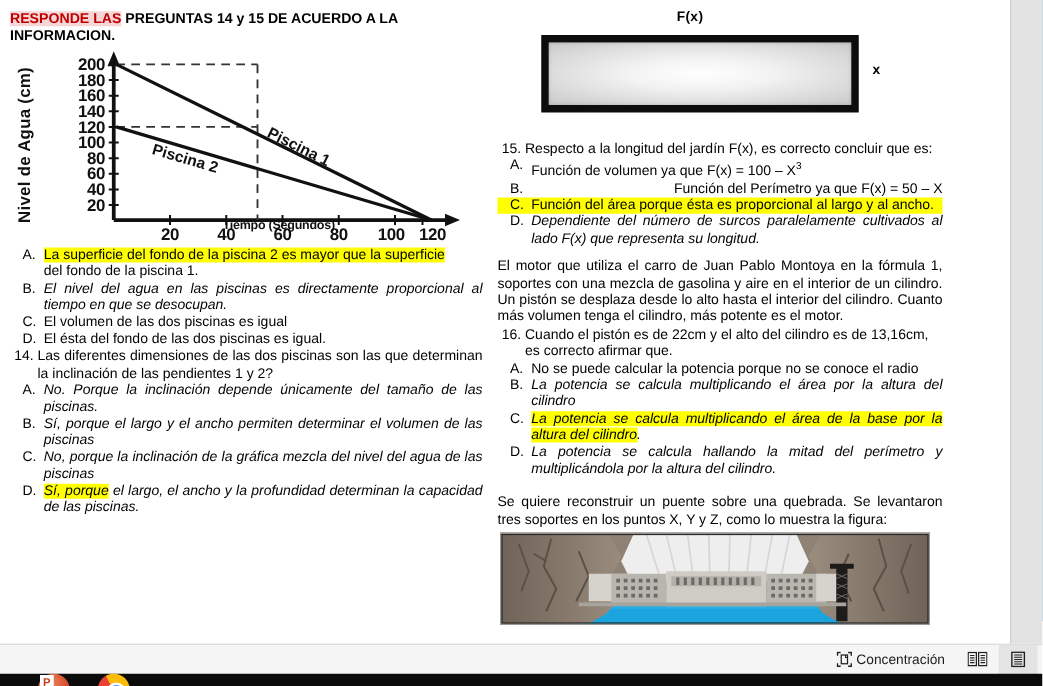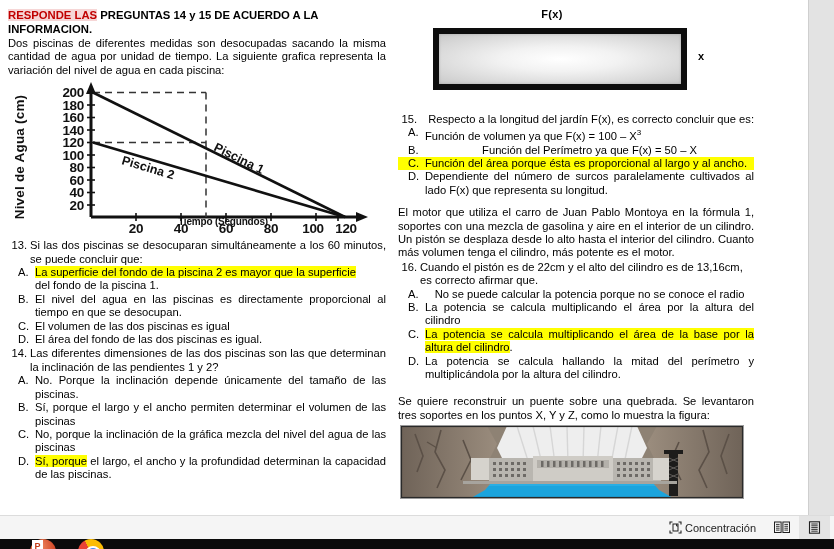--- a/index.html
+++ b/index.html
@@ -85,21 +85,21 @@
   .opt {
     display: flex;
     font-size: 11.2px;
     line-height: 13.4px;
   }
   .opt-ltr {
     flex: 0 0 27px;
     padding-left: 10px;
   }
   .opt-body { flex: 1 1 auto; text-align: justify; }
-  .opt-body.jfy { text-align: justify; text-align-last: left; }
+  .opt-body.jfy { text-align: justify; text-align-last: left; font-style: italic; }
 
   
   .chart-wrap {
     position: relative;
     width: 366px; height: 155px;
     margin: 3px 0 4px 0;
   }
   .chart-wrap svg { display: block; }
 
   
@@ -222,21 +222,20 @@
 <div id="root">
 
   <div class="doc">
 
     <div class="col-left">
 
       <div class="heading">
         <span class="hl-red">RESPONDE LAS</span><span> PREGUNTAS 14 y 15 DE ACUERDO A LA INFORMACION.</span>
       </div>
 
-      <p class="ptext">Dos piscinas de diferentes medidas son desocupadas sacando la misma cantidad de agua por unidad de tiempo. La siguiente grafica representa la variación del nivel de agua en cada piscina:</p>
 
       <div class="chart-wrap">
         <svg width="366" height="155" viewBox="0 0 366 155">
 
           <text x="16" y="77" font-family="Liberation Sans, sans-serif" font-size="13.5" fill="#111" text-anchor="middle" transform="rotate(-90 16 77)" style="font-weight:600;letter-spacing:.2px">Nivel de Agua (cm)</text>
 
           <g font-family="Liberation Sans, sans-serif" font-size="13.5" fill="#111" text-anchor="end" style="font-weight:700;letter-spacing:-0.3px">
             <text x="76" y="17">200</text>
             <text x="76" y="29.5">180</text>
             <text x="76" y="42">160</text>
@@ -297,39 +296,35 @@
           <line x1="85" y1="62.5" x2="337" y2="137" stroke="#111" stroke-width="2.6"></line>
 
           <text x="205" y="70" font-family="Liberation Sans, sans-serif" font-size="12.5" fill="#111" transform="rotate(26.5 205 70)" style="font-weight:600">Piscina 1</text>
           <text x="113" y="84" font-family="Liberation Sans, sans-serif" font-size="12.5" fill="#111" transform="rotate(16.5 113 84)" style="font-weight:600">Piscina 2</text>
 
           <text x="205" y="152" font-family="Liberation Sans, sans-serif" font-size="0" fill="none"></text>
         </svg>
         <div style="position:absolute;left:80px;top:136px;width:270px;text-align:center;font-size:10px;font-weight:700;letter-spacing:-0.2px;color:#111;">Tiempo (Segundos)</div>
       </div>
 
-      <div class="q">
-        <div class="q-num">13.</div>
-        <div class="q-body">Si las dos piscinas se desocuparan simultáneamente a los 60 minutos, se puede concluir que:</div>
-      </div>
       <div class="opt">
         <div class="opt-ltr">A.</div>
         <div class="opt-body"><span class="hl-yellow">La superficie del fondo de la piscina 2 es mayor que la superficie</span><br><span>del fondo de la piscina 1.</span></div>
       </div>
       <div class="opt">
         <div class="opt-ltr">B.</div>
         <div class="opt-body jfy">El nivel del agua  en las piscinas es directamente proporcional al tiempo en que se desocupan.</div>
       </div>
       <div class="opt">
         <div class="opt-ltr">C.</div>
         <div class="opt-body">El volumen de las dos piscinas es igual</div>
       </div>
       <div class="opt">
         <div class="opt-ltr">D.</div>
-        <div class="opt-body">El área del fondo de las dos piscinas es igual.</div>
+        <div class="opt-body">El ésta del fondo de las dos piscinas es igual.</div>
       </div>
 
       <div class="q">
         <div class="q-num">14.</div>
         <div class="q-body">Las diferentes dimensiones de las dos piscinas son las que determinan la inclinación de las pendientes 1 y 2?</div>
       </div>
       <div class="opt">
         <div class="opt-ltr">A.</div>
         <div class="opt-body jfy">No. Porque la inclinación depende únicamente del tamaño de las piscinas.</div>
       </div>
@@ -351,48 +346,48 @@
     <div class="col-right">
 
       <div class="fx-fig">
         <div class="fx-label">F(x)</div>
         <div class="fx-rect"></div>
         <div class="fx-x">x</div>
       </div>
 
       <div class="q">
         <div class="q-num">15.</div>
-        <div class="q-body" style="text-align:right">Respecto a la longitud del jardín F(x), es correcto concluir que es:</div>
+        <div class="q-body" style="text-align:left">Respecto a la longitud del jardín F(x), es correcto concluir que es:</div>
       </div>
       <div class="opt">
         <div class="opt-ltr">A.</div>
         <div class="opt-body" style="text-align:left"><span>Función de volumen ya que F(x) = 100 – X</span><sup>3</sup></div>
       </div>
       <div class="opt">
         <div class="opt-ltr">B.</div>
-        <div class="opt-body" style="text-align:center">Función del Perímetro ya que F(x) = 50 – X</div>
+        <div class="opt-body" style="text-align:right">Función del Perímetro ya que F(x) = 50 – X</div>
       </div>
       <div class="opt">
         <div class="opt-ltr hl-yellow" style="flex:0 0 27px">C.</div>
         <div class="opt-body hl-yellow" style="text-align:left">Función del área porque ésta es proporcional al largo y al ancho.</div>
       </div>
       <div class="opt">
         <div class="opt-ltr">D.</div>
         <div class="opt-body jfy">Dependiente del número de surcos paralelamente cultivados al lado F(x) que representa su longitud.</div>
       </div>
 
       <p class="ptext" style="margin-top:9px">El motor que utiliza el carro de Juan Pablo Montoya en la fórmula 1, soportes con una mezcla de gasolina y aire en el interior de un cilindro. Un pistón se desplaza desde lo alto hasta  el interior del cilindro. Cuanto más volumen tenga el cilindro, más potente es el motor.</p>
 
       <div class="q">
         <div class="q-num">16.</div>
         <div class="q-body" style="text-align:left">Cuando el pistón es de 22cm y el alto del cilindro es de 13,16cm, es correcto afirmar que.</div>
       </div>
       <div class="opt">
         <div class="opt-ltr">A.</div>
-        <div class="opt-body" style="text-align:center">No se puede calcular la potencia porque no se conoce el radio</div>
+        <div class="opt-body" style="text-align:left">No se puede calcular la potencia porque no se conoce el radio</div>
       </div>
       <div class="opt">
         <div class="opt-ltr">B.</div>
         <div class="opt-body jfy">La potencia se calcula multiplicando el área por la altura del cilindro</div>
       </div>
       <div class="opt">
         <div class="opt-ltr">C.</div>
         <div class="opt-body jfy"><span class="hl-yellow">La potencia se calcula multiplicando el área de la base por la altura del cilindro</span><span>.</span></div>
       </div>
       <div class="opt">

